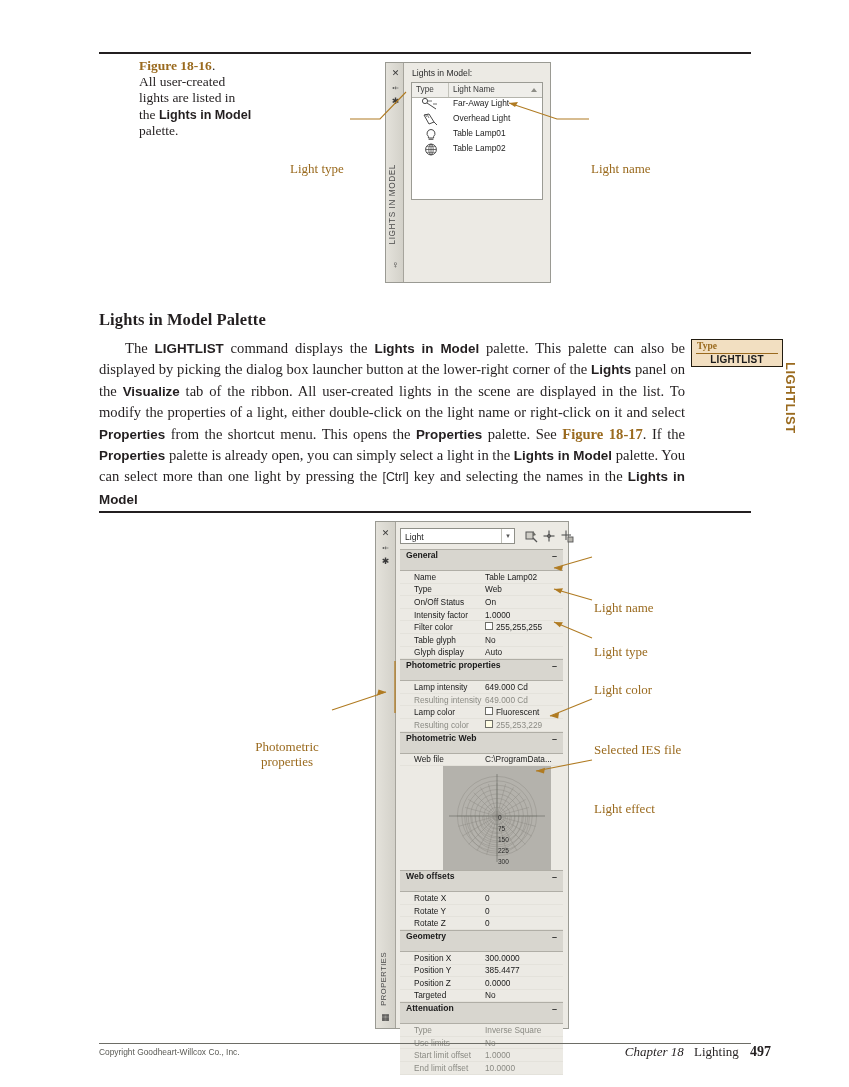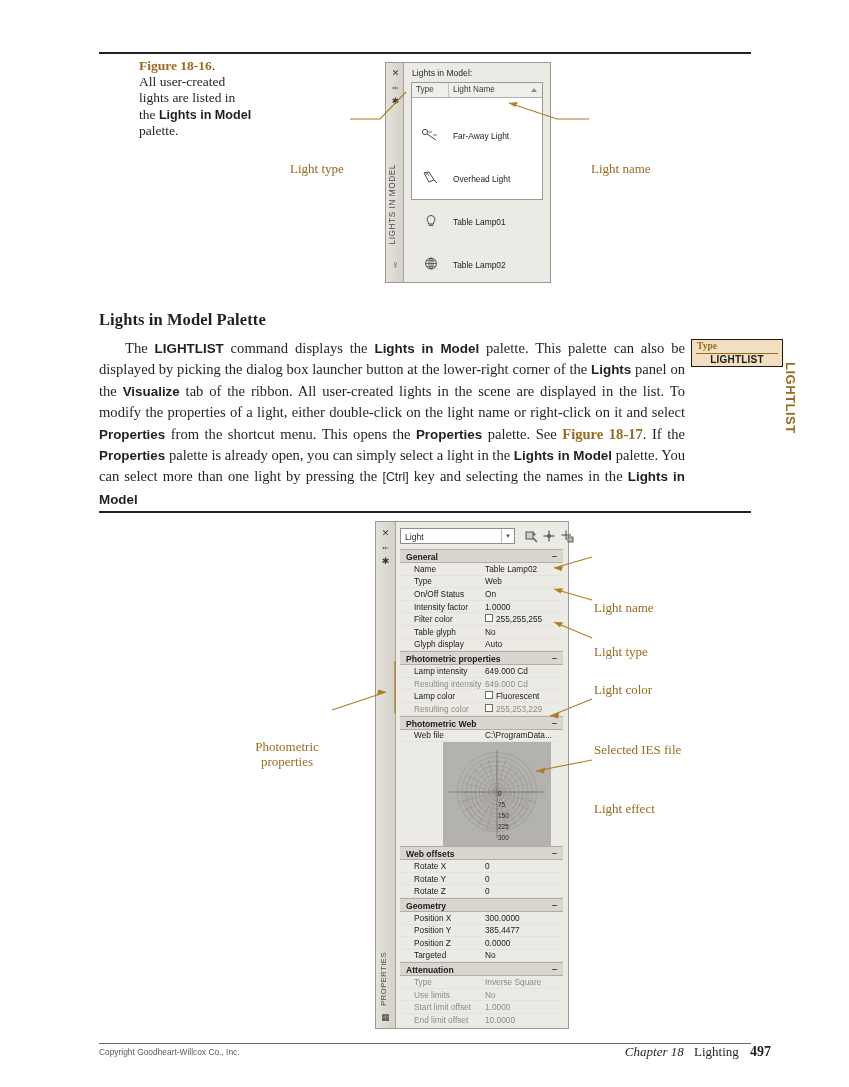--- a/index.html
+++ b/index.html
@@ -81,43 +81,43 @@
     background:#ffffff;border:1px solid #9b9b94;box-sizing:border-box;
   }
   .ll-head{
     display:flex;height:14px;background:#efeeea;border-bottom:1px solid #b4b4ac;
     font-family:"Liberation Sans",sans-serif;font-size:8.2px;color:#3a3a3a;
   }
   .ll-head .c1{width:37px;padding:2px 0 0 4px;border-right:1px solid #c3c3bb;box-sizing:border-box;}
   .ll-head .c2{flex:1;padding:2px 0 0 4px;position:relative;}
   .ll-head .sortarrow{position:absolute;right:5px;top:5px;width:0;height:0;
     border-left:3px solid transparent;border-right:3px solid transparent;border-bottom:4px solid #8d8d86;}
-  .ll-row{display:flex;height:15px;align-items:flex-end;font-family:"Liberation Sans",sans-serif;font-size:8.4px;color:#1c1c1c;margin-top:28px;}
+  .ll-row{display:flex;height:15px;align-items:flex-start;font-family:"Liberation Sans",sans-serif;font-size:8.4px;color:#1c1c1c;}
   .ll-row .ic{width:37px;display:flex;align-items:center;justify-content:center;}
   .ll-row .nm{flex:1;padding-left:4px;}
   .ll-note{
     position:absolute;left:8px;top:143px;right:8px;
     font-family:"Liberation Sans",sans-serif;font-size:8.1px;line-height:10.4px;color:#2b2b2b;
   }
 
   
   #props-palette{left:375px;top:521px;width:194px;height:508px;}
   .prop-topbar{position:absolute;left:24px;top:6px;right:5px;height:17px;}
   .prop-combo{
     position:absolute;left:0;top:0;width:115px;height:16px;background:#fff;
     border:1px solid #8f8f88;box-sizing:border-box;
     font-family:"Liberation Sans",sans-serif;font-size:8.6px;color:#1b1b1b;padding:3px 0 0 4px;
   }
   .prop-combo .arrow{position:absolute;right:0;top:0;width:12px;height:14px;border-left:1px solid #c0c0b8;text-align:center;font-size:7px;line-height:14px;color:#555;}
   .ptool{position:absolute;top:1px;width:14px;height:14px;}
   .grid{position:absolute;left:24px;right:5px;background:#eceae4;}
   .g-head{
-    height:14px;background:#d8d6cf;border:1px solid #b0aea6;border-left:none;border-right:none;
+    height:22px;background:#d8d6cf;border:1px solid #b0aea6;border-left:none;border-right:none;
     font-family:"Liberation Sans",sans-serif;font-size:8.6px;font-weight:bold;color:#1a1a1a;
-    display:flex;align-items:flex-end;padding-left:6px;position:relative;box-sizing:border-box;
+    display:flex;align-items:flex-start;padding-left:6px;position:relative;box-sizing:border-box;
   }
   .g-head .min{position:absolute;right:6px;top:1px;font-size:9px;font-weight:bold;color:#333;}
   .g-row{
     height:12.6px;display:flex;font-family:"Liberation Sans",sans-serif;font-size:8.3px;color:#1a1a1a;
     border-bottom:1px solid #e4e2db;box-sizing:border-box;align-items:center;
   }
   .g-row .k{width:82px;padding-left:14px;box-sizing:border-box;color:#1a1a1a;}
   .g-row .v{flex:1;padding-left:3px;box-sizing:border-box;}
   .g-row.dim .k,.g-row.dim .v{color:#8b8b84;}
   .swatch{display:inline-block;width:6px;height:6px;border:1px solid #6d6d66;background:#fff;margin-right:3px;vertical-align:0px;}

